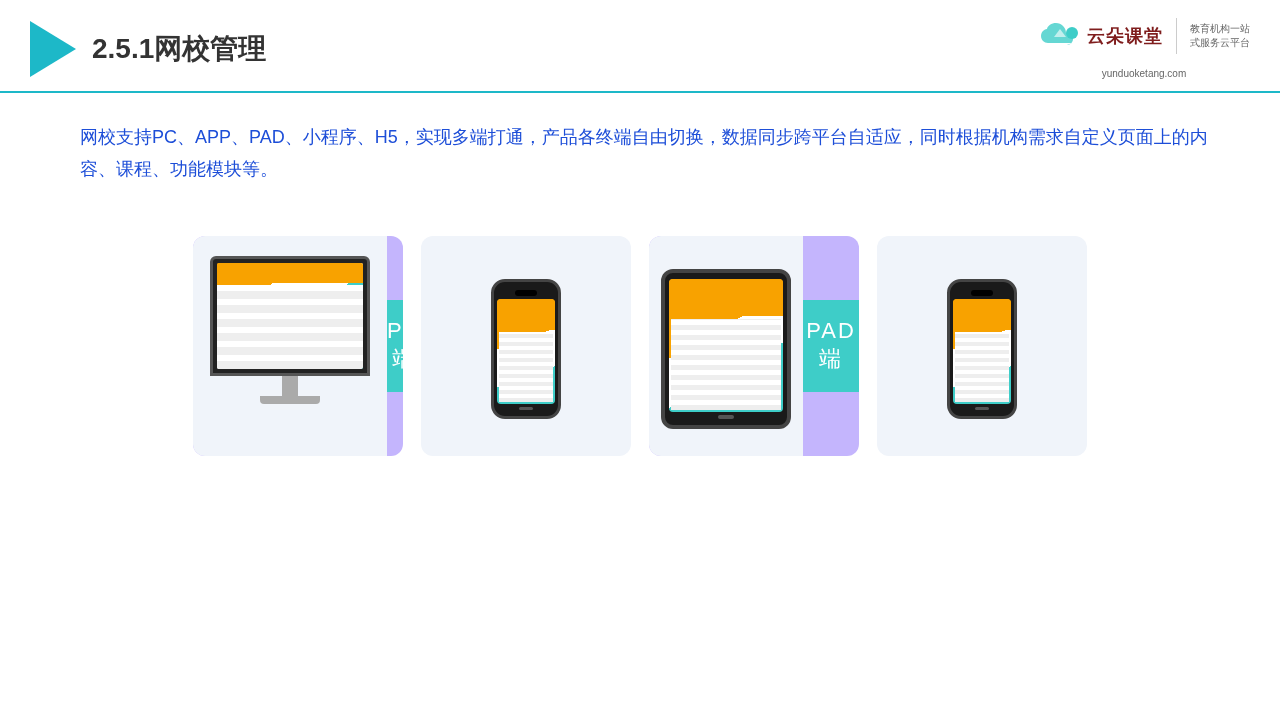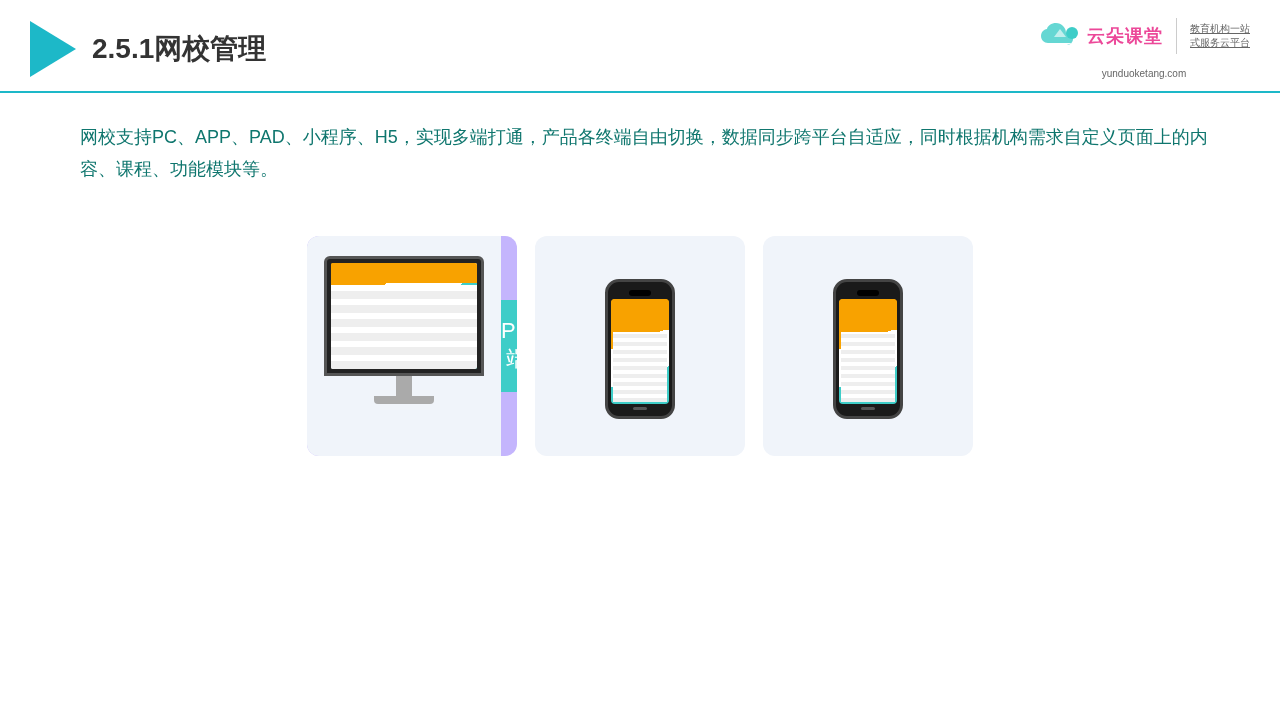--- a/index.html
+++ b/index.html
@@ -46,35 +46,35 @@
       width: 44px;
       height: 30px;
     }
     .cloud-icon svg {
       width: 44px;
       height: 30px;
     }
     .brand-name {
       font-size: 18px;
       font-weight: 700;
-      color: #ec4899;
+      color: #7f1d1d;
       letter-spacing: 1px;
     }
     .brand-sub {
       font-size: 10px;
       color: #666;
       margin-top: 14px;
       text-align: center;
     }
 
     
     .description {
       padding: 28px 60px 10px 80px;
       font-size: 18px;
-      color: #0f766e;
+      color: #1d4ed8;
       line-height: 1.8;
     }
 
     
     .cards-container {
       display: flex;
       justify-content: center;
       gap: 18px;
       padding: 30px 50px 30px 50px;
       margin-top: 10px;
@@ -277,21 +277,20 @@
     .brand-divider {
       width: 1px;
       height: 36px;
       background: #ccc;
       margin: 0 8px;
     }
     .brand-slogan {
       font-size: 10px;
       color: #666;
       line-height: 1.4;
-      text-decoration: underline;
     }
   </style>
 </head>
 <body>
 
 <div class="header">
   <div class="header-left">
     <div class="logo-triangle"></div>
     <span class="page-title">2.5.1网校管理</span>
   </div>
@@ -336,20 +335,29 @@
   <div class="card">
     <div class="card-image-area">
       <div class="phone-mockup">
         <div class="phone-notch"></div>
         <div class="phone-screen"></div>
         <div class="phone-home"></div>
       </div>
     </div>
   </div>
 
+  <div class="card">
+    <div class="card-image-area">
+      <div class="tablet-mockup">
+        <div class="tablet-screen"></div>
+        <div class="tablet-home"></div>
+      </div>
+    </div>
+    <div class="card-label">PAD端</div>
+  </div>
 
 
   <div class="card">
     <div class="card-image-area">
       <div class="phone-mockup">
         <div class="phone-notch"></div>
         <div class="phone-screen"></div>
         <div class="phone-home"></div>
       </div>
     </div>

